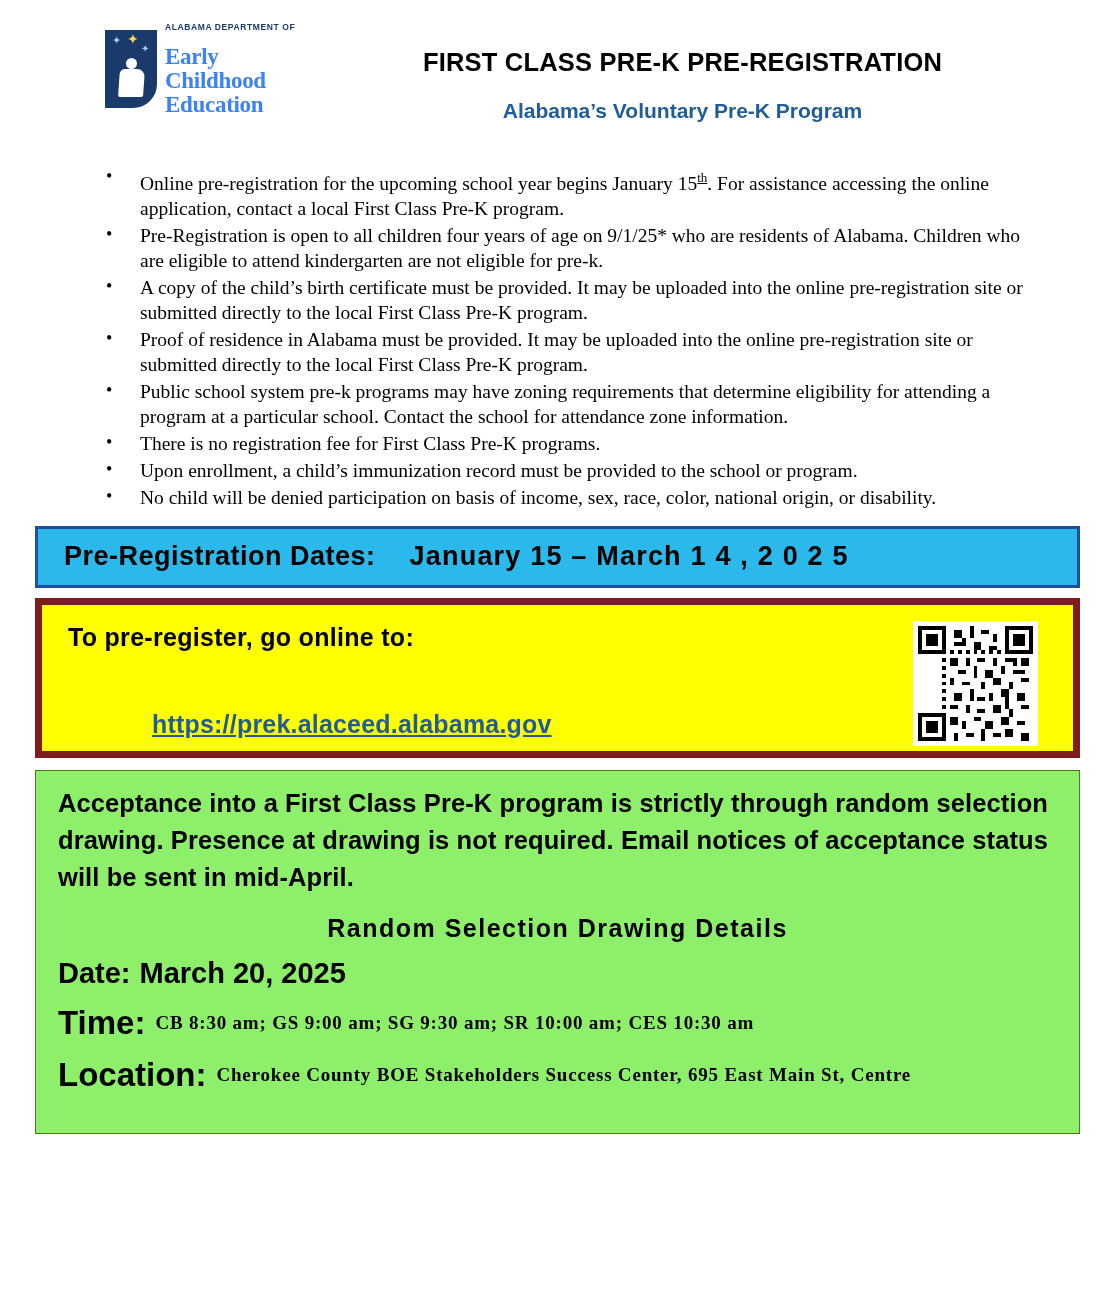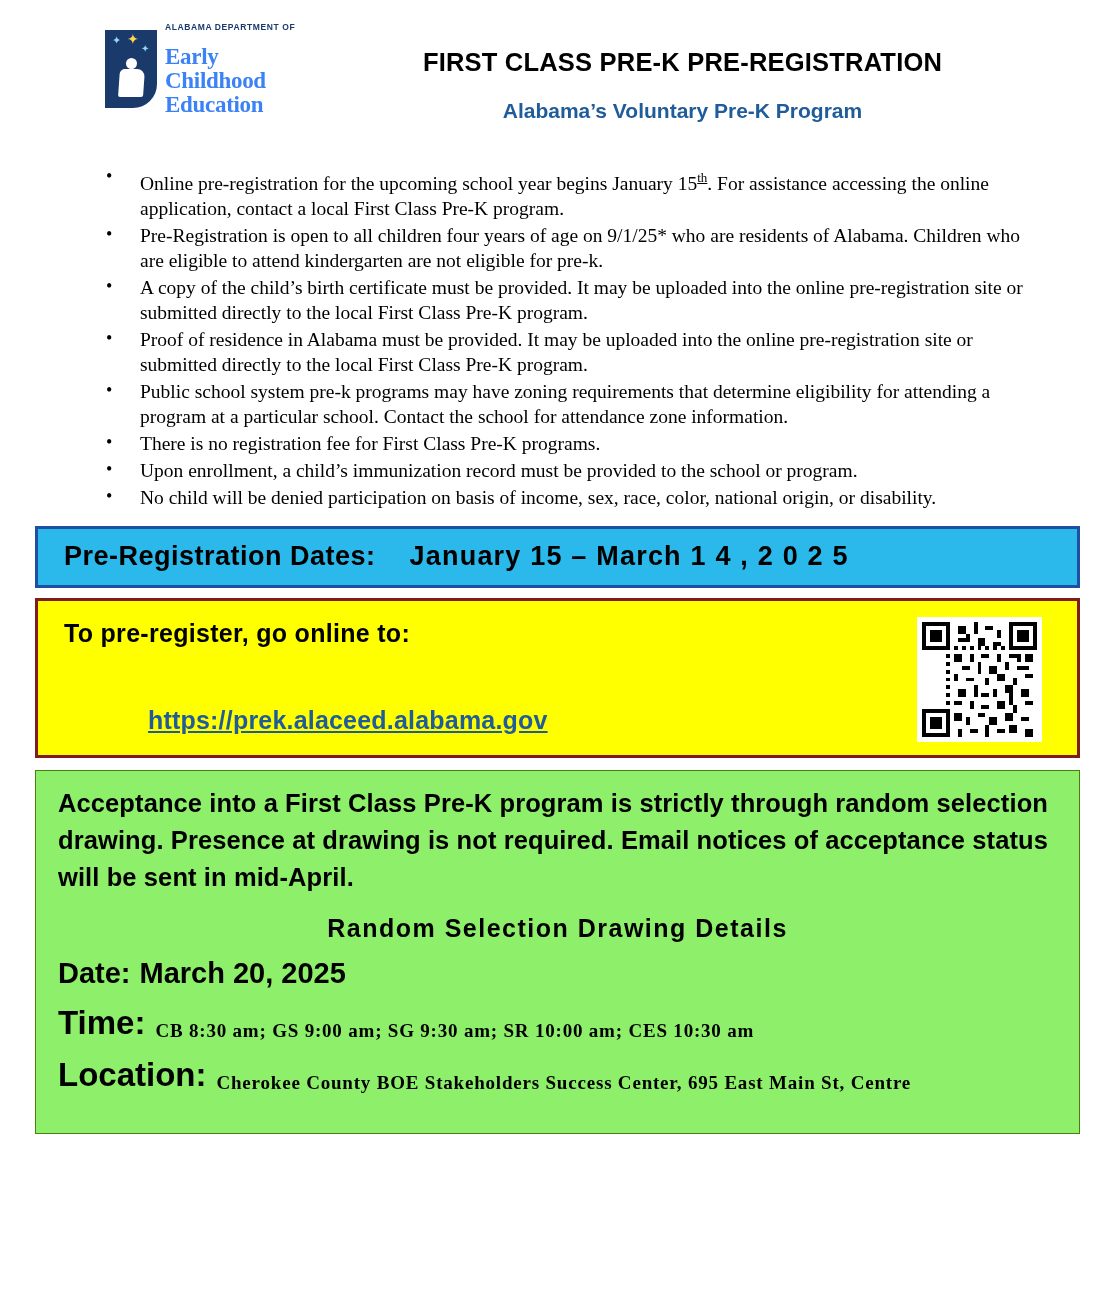--- a/index.html
+++ b/index.html
@@ -166,21 +166,21 @@
     font-family: "Liberation Sans", sans-serif;
     font-weight: bold;
     font-size: 27px;
     letter-spacing: 1.2px;
     margin-left: 34px;
   }
 
   .box-online {
     margin-top: 10px;
     background: #ffff00;
-    border: 3px solid #7f1d1d;
+    border: 7px solid #7f1d1d;
     height: 160px;
     position: relative;
     padding: 18px 26px;
   }
   .box-online .lead {
     font-family: "Liberation Sans", sans-serif;
     font-weight: bold;
     font-size: 25px;
     letter-spacing: 0.3px;
   }
@@ -226,21 +226,21 @@
     font-family: "Liberation Sans", sans-serif;
     font-weight: bold;
     font-size: 25px;
     text-align: center;
     margin-top: 18px;
     letter-spacing: 1.5px;
   }
   .row-line {
     margin-top: 14px;
     display: flex;
-    align-items: flex-end;
+    align-items: center;
   }
   .row-line .k {
     font-family: "Liberation Sans", sans-serif;
     font-weight: bold;
     font-size: 29px;
   }
   .row-date .k { font-size: 29px; }
   .row-time .k { font-size: 33px; }
   .row-loc .k { font-size: 33px; }
   .row-line .v {

